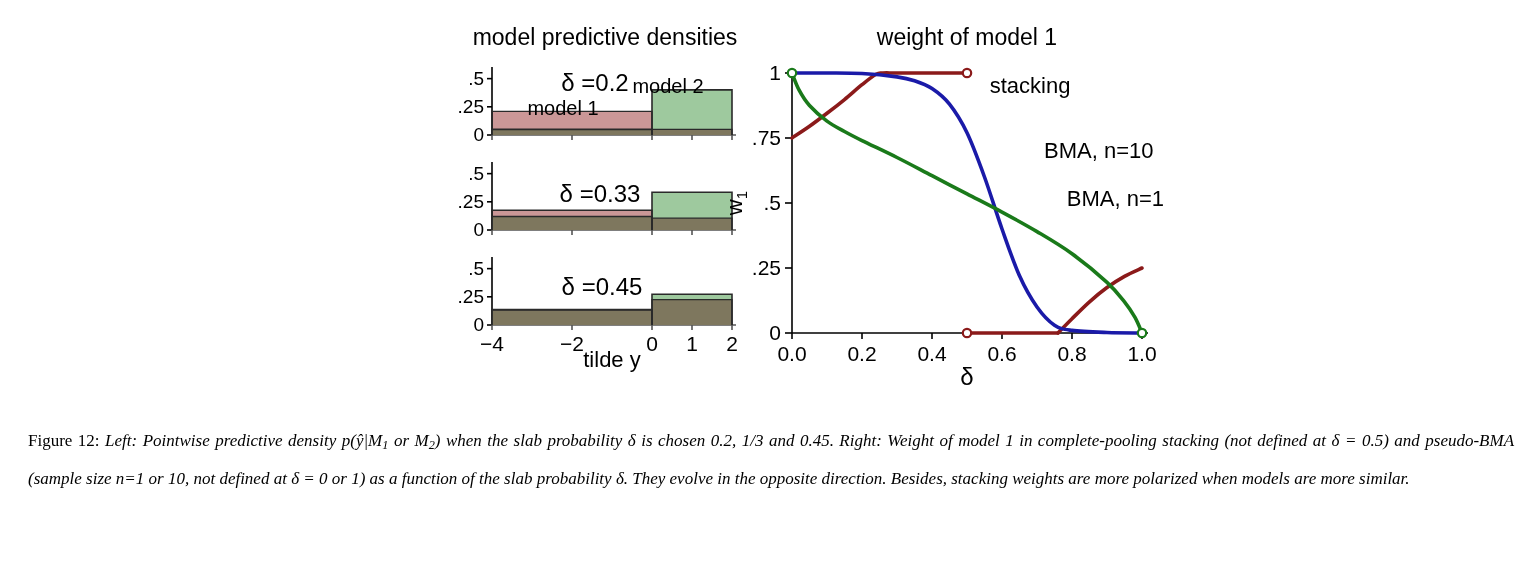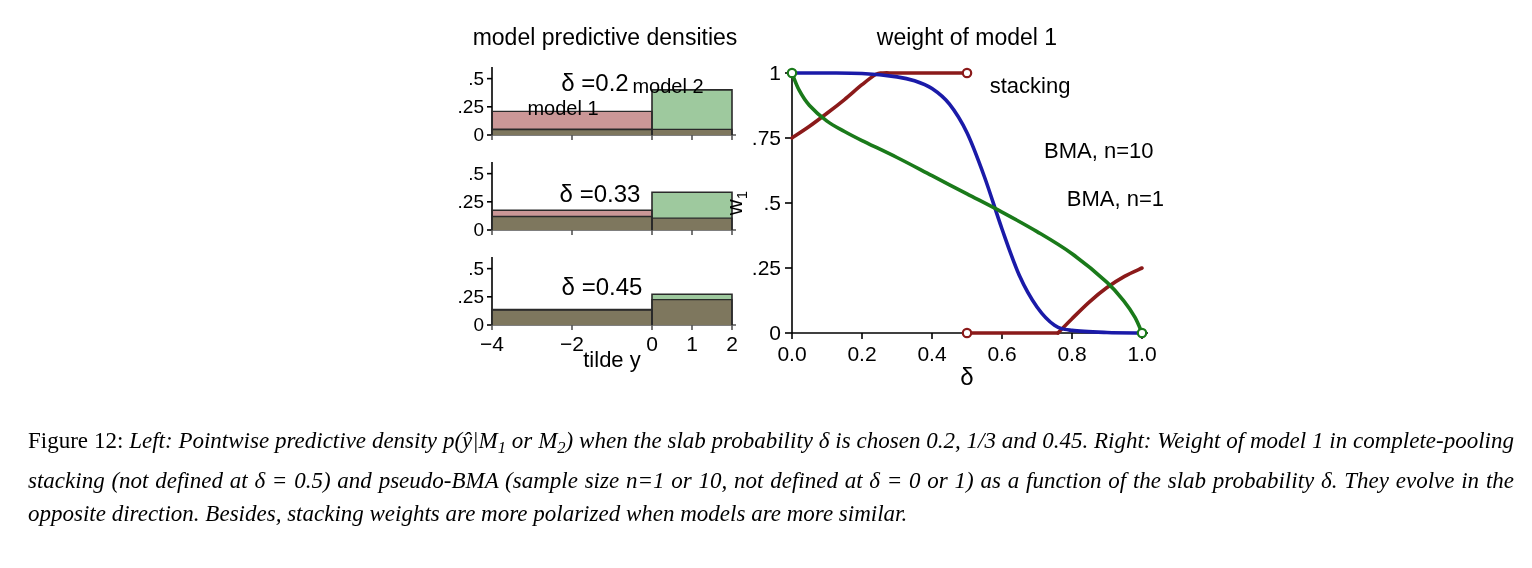--- a/index.html
+++ b/index.html
@@ -15,21 +15,21 @@
   #figure-area {
     position: absolute;
     left: 0; top: 0;
     width: 1532px; height: 420px; margin-left: 20px;
   }
   #caption {
     position: absolute;
     left: 28px; top: 424px;
     width: 1486px;
     font-family: "Liberation Serif", serif;
-    font-size: 23px;
+    font-size: 17px;
     line-height: 33px;
     color: #000;
     text-align: justify;
   }
   #caption .cap-lead { font-style: normal; }
   #caption .cap-body { font-style: italic; }
   .sub { font-size: 0.72em; vertical-align: -0.28em; }
   svg { display: block; }
   text { font-family: "Liberation Sans", sans-serif; fill: #000; }
 </style>

